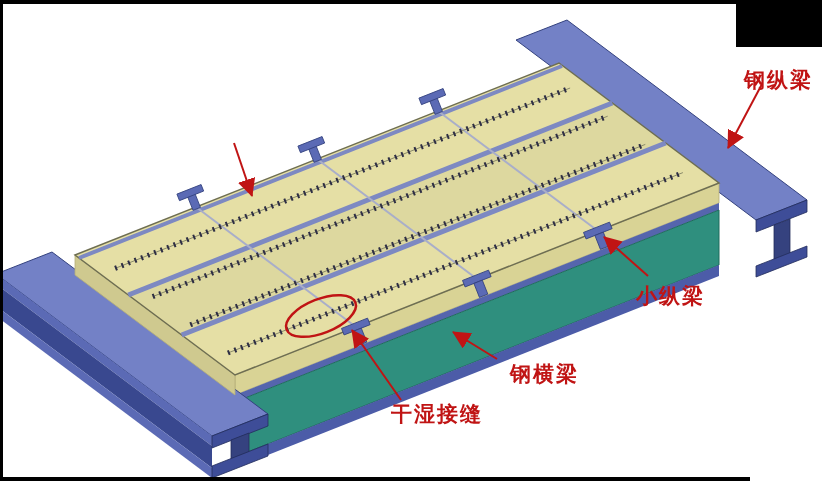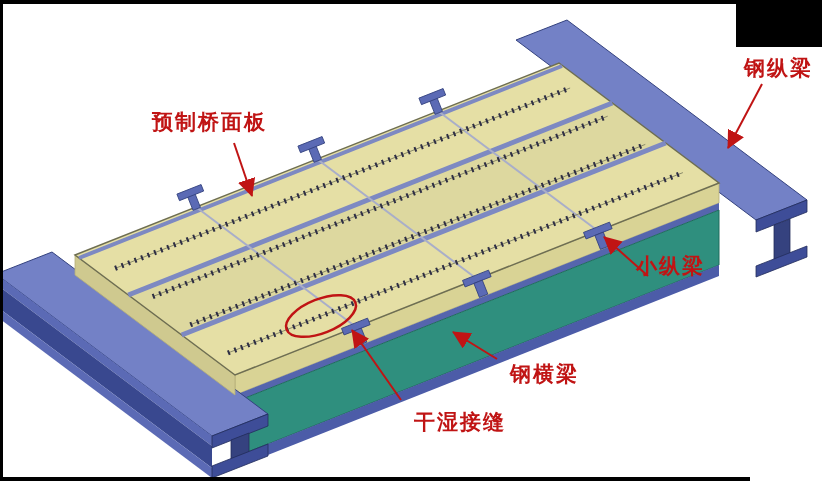--- a/index.html
+++ b/index.html
@@ -136,23 +136,22 @@
       <line class="red-stroke" x1="497" y1="359" x2="453" y2="332" marker-end="url(#arrowhead)"></line>
       <line class="red-stroke" x1="401" y1="400" x2="352" y2="330" marker-end="url(#arrowhead)"></line>
     </g>
 
     <rect class="frame" x="0" y="0" width="822" height="4"></rect>
     <rect class="frame" x="0" y="0" width="3" height="481"></rect>
     <rect class="frame" x="0" y="477" width="750" height="4"></rect>
     <rect class="frame" x="736" y="0" width="86" height="47"></rect>
   </svg>
 
-  <div class="label" style="left:152px;top:108px;">预制桥面板</div>
 
-  <div class="label" style="left:744px;top:54px;text-align:center;">钢纵梁</div>
+  <div class="label" style="left:744px;top:66px;text-align:center;">钢纵梁</div>
 
-  <div class="label" style="left:636px;top:252px;">小纵梁</div>
+  <div class="label" style="left:636px;top:282px;">小纵梁</div>
 
   <div class="label" style="left:510px;top:360px;">钢横梁</div>
 
-  <div class="label" style="left:414px;top:400px;margin-top:8px;">干湿接缝</div>
+  <div class="label" style="left:391px;top:400px;">干湿接缝</div>
 
 </div>
 
 </body></html>

